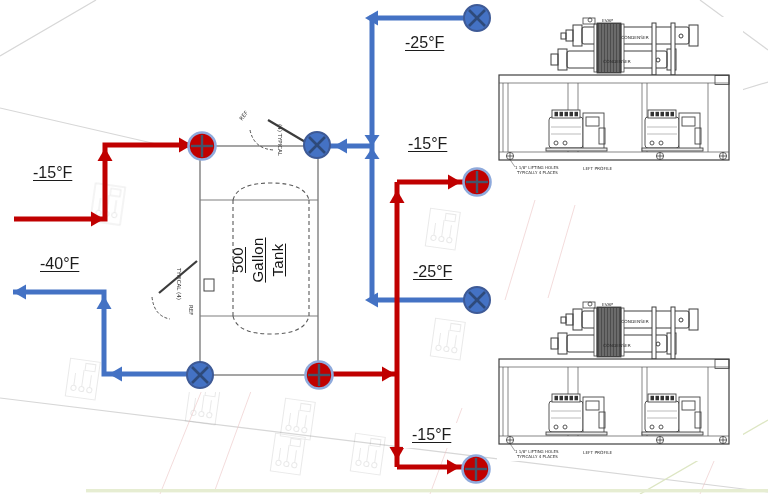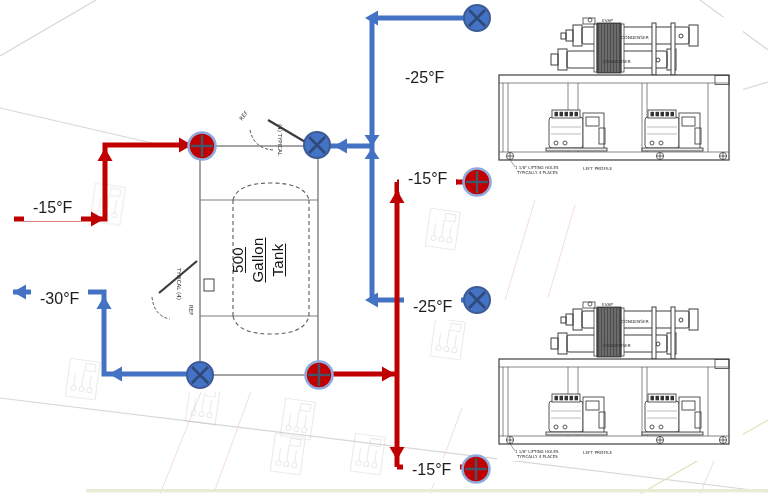--- a/index.html
+++ b/index.html
@@ -4,21 +4,21 @@
 <style>
   html,body{margin:0;padding:0;background:#ffffff;}
   #stage{
     position:relative;width:768px;height:494px;overflow:hidden;
     background:#ffffff;font-family:"Liberation Sans",sans-serif;
   }
   #stage svg.layer{position:absolute;left:0;top:0;}
   .temp-label{
     position:absolute;background:#ffffff;color:#1c1c1c;
     font-size:16px;line-height:1.1;padding:3px 9px 4px;
-    text-underline-offset:2px;white-space:nowrap;margin-top:35px;
+    text-decoration:underline;text-underline-offset:2px;white-space:nowrap;
   }
   .tl-0{left:24px;top:161px;}
   .tl-1{left:31px;top:252px;}
   .tl-2{left:396px;top:31px;}
   .tl-3{left:399px;top:132px;}
   .tl-4{left:404px;top:260px;}
   .tl-5{left:403px;top:423px;}
   .tank-label{
     position:absolute;left:210px;top:228px;width:96px;height:64px;
     transform:rotate(-90deg);display:flex;flex-direction:column;
@@ -297,21 +297,21 @@
         <line x1="192" y1="367" x2="208" y2="383" stroke="#2E4A7A" stroke-width="2.6"></line>
         <line x1="208" y1="367" x2="192" y2="383" stroke="#2E4A7A" stroke-width="2.6"></line>
       </g>
     </g>
 
     <use href="#chiller-unit" xlink:href="#chiller-unit" x="495" y="17" width="250" height="165"></use>
     <use href="#chiller-unit" xlink:href="#chiller-unit" x="495" y="301" width="250" height="165"></use>
   </svg>
 
   <div class="temp-label tl-0">-15°F</div>
-  <div class="temp-label tl-1">-30°F</div>
+  <div class="temp-label tl-1">-40°F</div>
   <div class="temp-label tl-2">-25°F</div>
   <div class="temp-label tl-3">-15°F</div>
   <div class="temp-label tl-4">-25°F</div>
   <div class="temp-label tl-5">-15°F</div>
 
   <div class="tank-label">
     <span>500</span>
     <span>Gallon</span>
     <span>Tank</span>
   </div>

